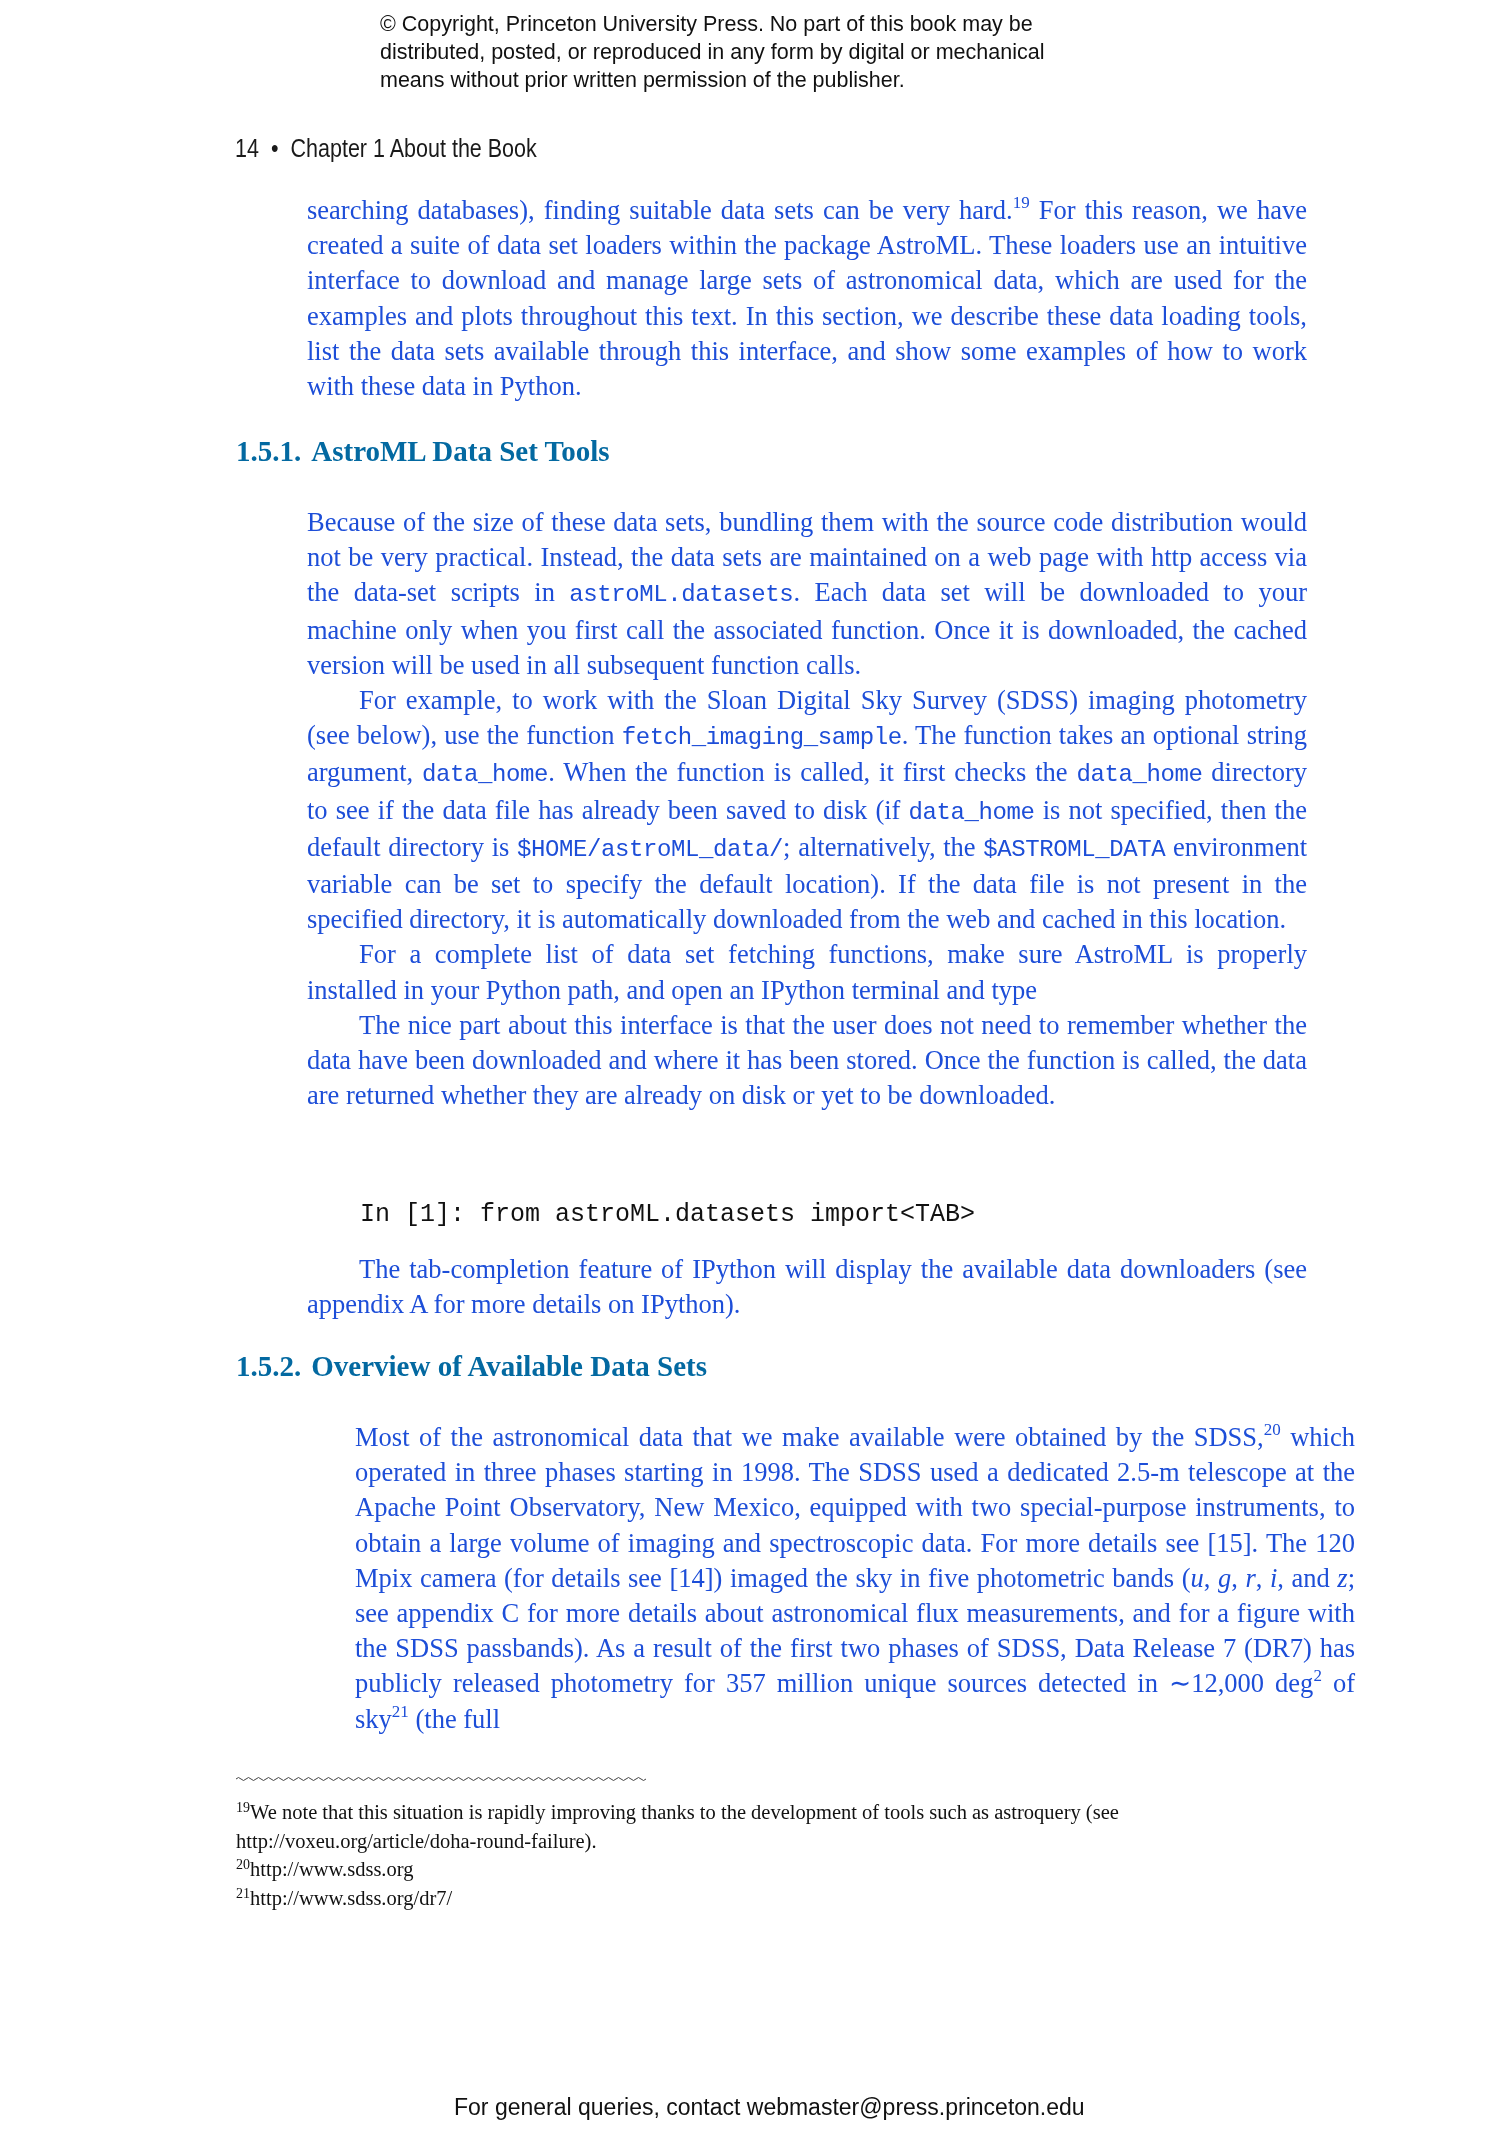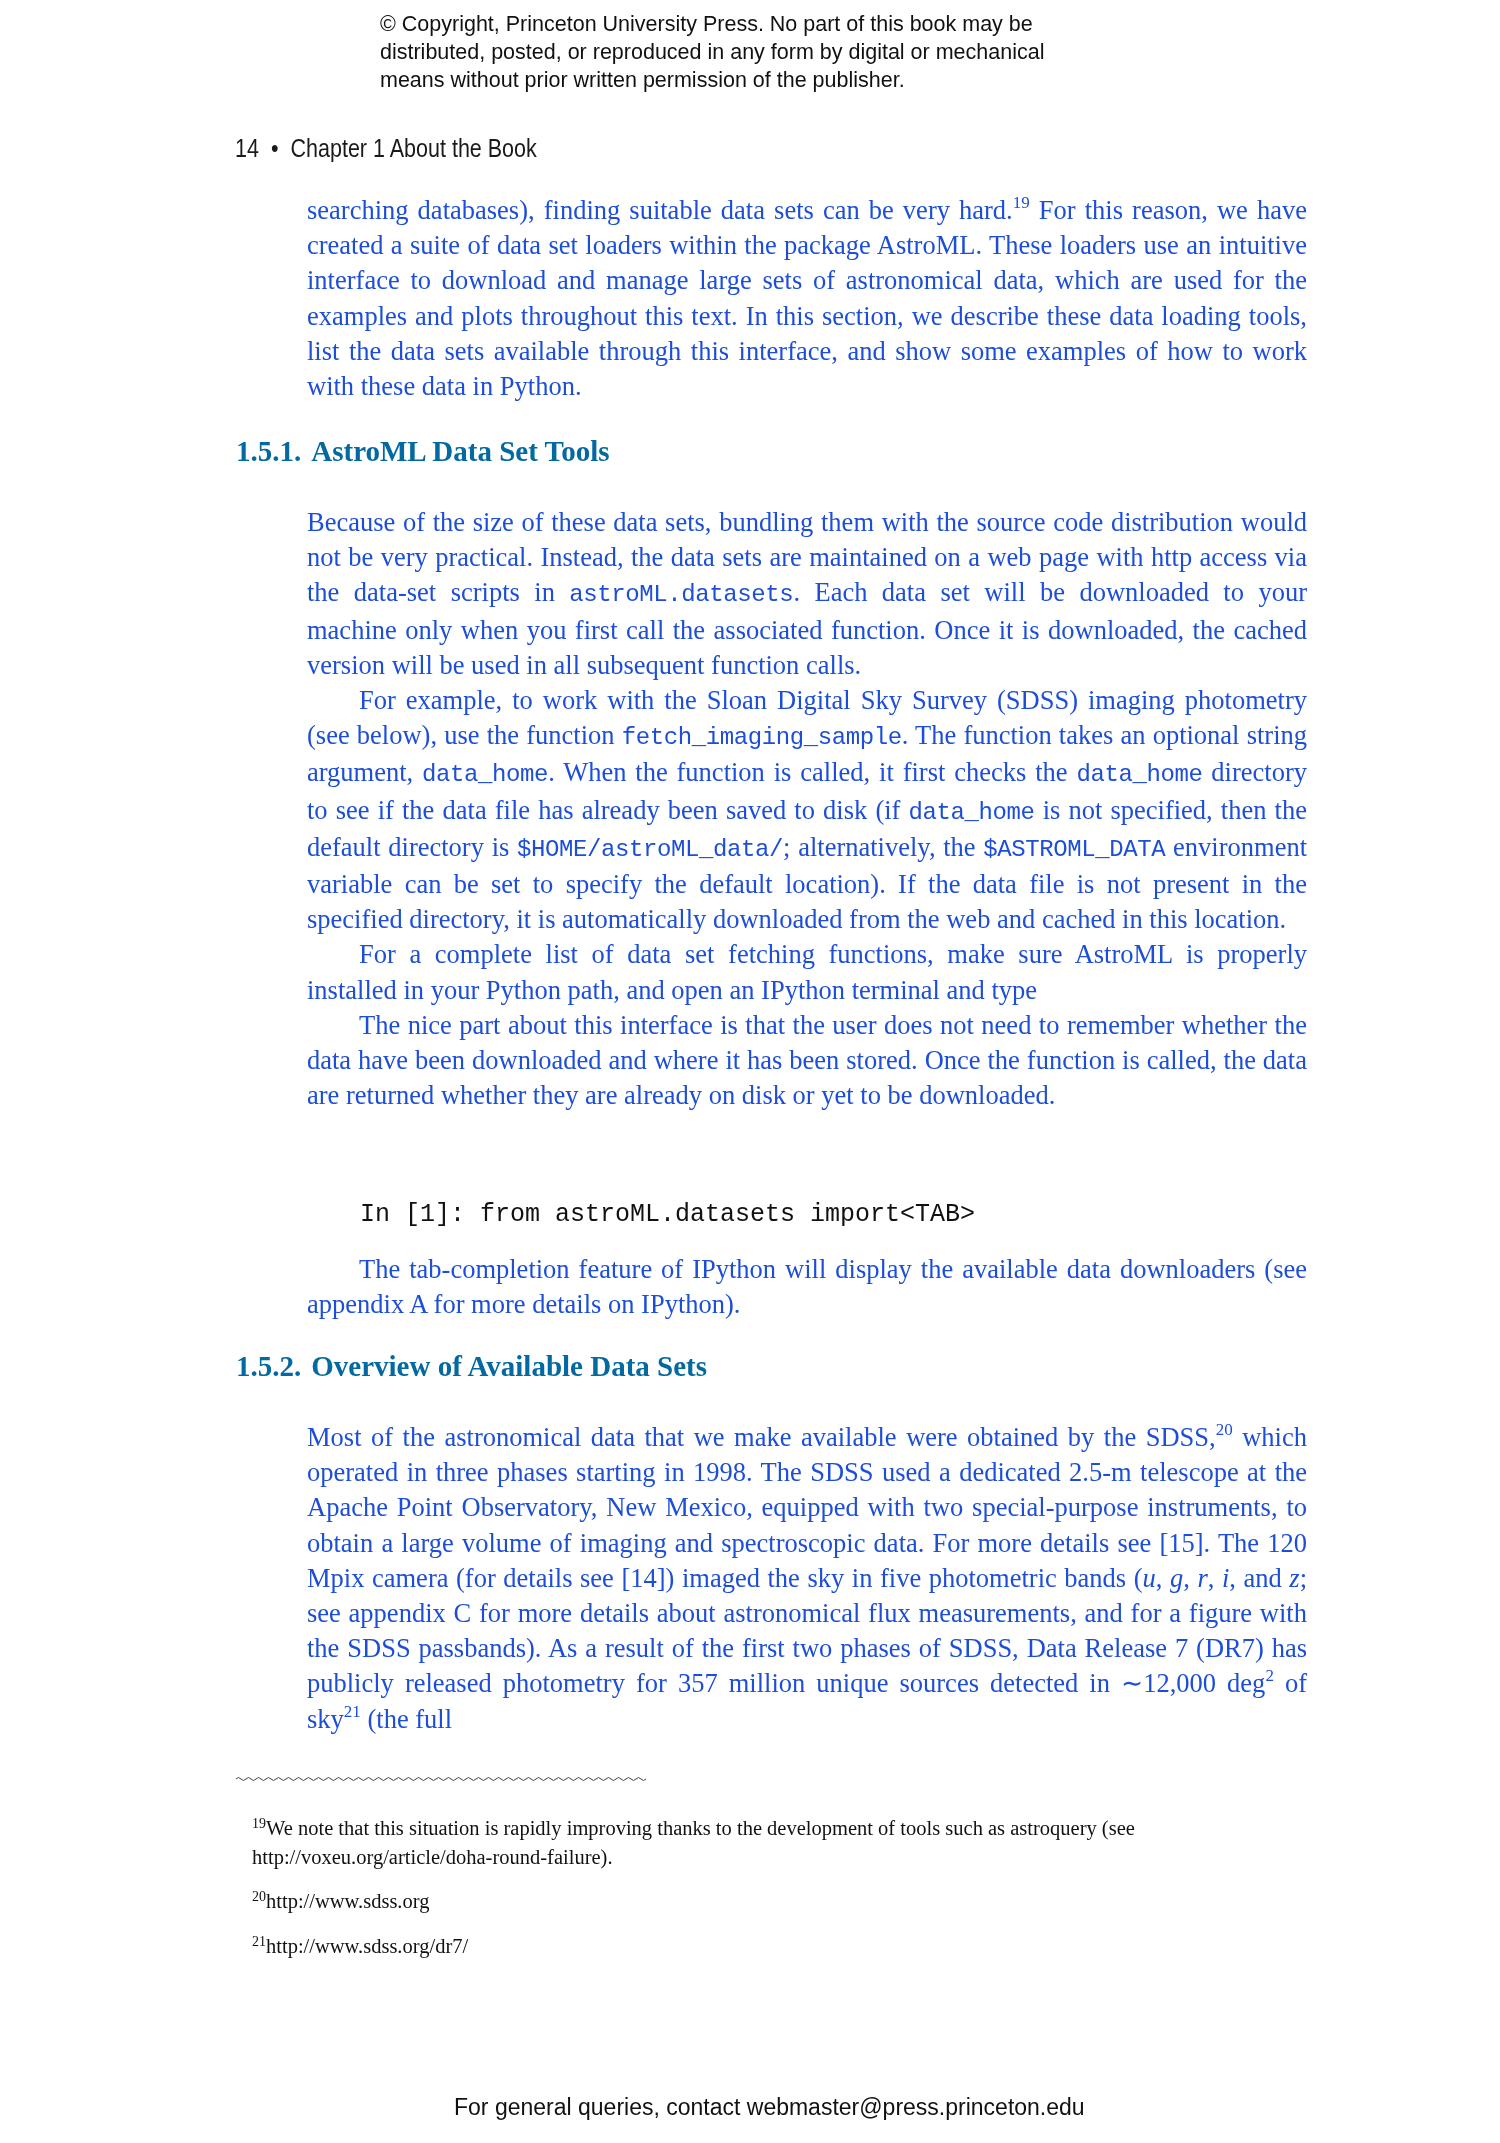--- a/index.html
+++ b/index.html
@@ -32,21 +32,21 @@
       position: absolute; left: 360px; top: 1200px;
       font-family: "Liberation Mono", monospace; font-size: 25px; color: #111; white-space: pre;
     }
     .fn-rule {
       position: absolute; left: 236px; top: 1776px; width: 410px; height: 6px;
     }
     .footnotes {
       position: absolute; left: 236px; top: 1798px; width: 1075px;
       font-family: "Liberation Serif", serif; font-size: 20.5px; line-height: 28.5px; color: #111;
     }
-    .footnotes p { margin: 16px; }
+    .footnotes p { margin: 0; }
     .footnotes sup { font-size: 14px; line-height: 0; vertical-align: 7px; }
     .footer {
       position: absolute; left: 418px; top: 2094px;
       font-family: Liberation Sans, sans-serif; font-size: 23px; color: #111; white-space: nowrap; margin-left: 36px;
     }
     i { font-style: italic; }
   </style>
 </head>
 <body>
 
@@ -78,21 +78,21 @@
 <div class="code-line">In [1]: from astroML.datasets import&lt;TAB&gt;</div>
 
 <div class="body-block" style="top:1252px;">
   <p class="indent">The tab-completion feature of IPython will display the available data downloaders (see appendix A for more details on IPython).</p>
 </div>
 
 <div class="section-heading" style="top:1350px;">
   <span class="num">1.5.2.</span><span>Overview of Available Data Sets</span>
 </div>
 
-<div class="body-block" style="top:1420px;">
+<div class="body-block" style="top:1420px;margin-left:48px;">
   <p><span>Most of the astronomical data that we make available were obtained by the SDSS,</span><sup>20</sup><span> which operated in three phases starting in 1998. The SDSS used a dedicated 2.5-m telescope at the Apache Point Observatory, New Mexico, equipped with two special-purpose instruments, to obtain a large volume of imaging and spectroscopic data. For more details see [15]. The 120 Mpix camera (for details see [14]) imaged the sky in five photometric bands (</span><i>u</i>, <i>g</i>, <i>r</i>, <i>i</i><span>, and </span><i>z</i><span>; see appendix C for more details about astronomical flux measurements, and for a figure with the SDSS passbands). As a result of the first two phases of SDSS, Data Release 7 (DR7) has publicly released photometry for 357 million unique sources detected in ∼12,000 deg</span><sup>2</sup><span> of sky</span><sup>21</sup><span> (the full</span></p>
 </div>
 
 <svg class="fn-rule" viewBox="0 0 410 6" preserveAspectRatio="none">
   <path d="M0 3 Q2.5 0 5 3 T10 3 T15 3 T20 3 T25 3 T30 3 T35 3 T40 3 T45 3 T50 3 T55 3 T60 3 T65 3 T70 3 T75 3 T80 3 T85 3 T90 3 T95 3 T100 3 T105 3 T110 3 T115 3 T120 3 T125 3 T130 3 T135 3 T140 3 T145 3 T150 3 T155 3 T160 3 T165 3 T170 3 T175 3 T180 3 T185 3 T190 3 T195 3 T200 3 T205 3 T210 3 T215 3 T220 3 T225 3 T230 3 T235 3 T240 3 T245 3 T250 3 T255 3 T260 3 T265 3 T270 3 T275 3 T280 3 T285 3 T290 3 T295 3 T300 3 T305 3 T310 3 T315 3 T320 3 T325 3 T330 3 T335 3 T340 3 T345 3 T350 3 T355 3 T360 3 T365 3 T370 3 T375 3 T380 3 T385 3 T390 3 T395 3 T400 3 T405 3 T410 3" fill="none" stroke="#444" stroke-width="1"></path>
 </svg>
 
 <div class="footnotes">
   <p><sup>19</sup><span>We note that this situation is rapidly improving thanks to the development of tools such as astroquery (see http://voxeu.org/article/doha-round-failure).</span></p>
   <p><sup>20</sup><span>http://www.sdss.org</span></p>

